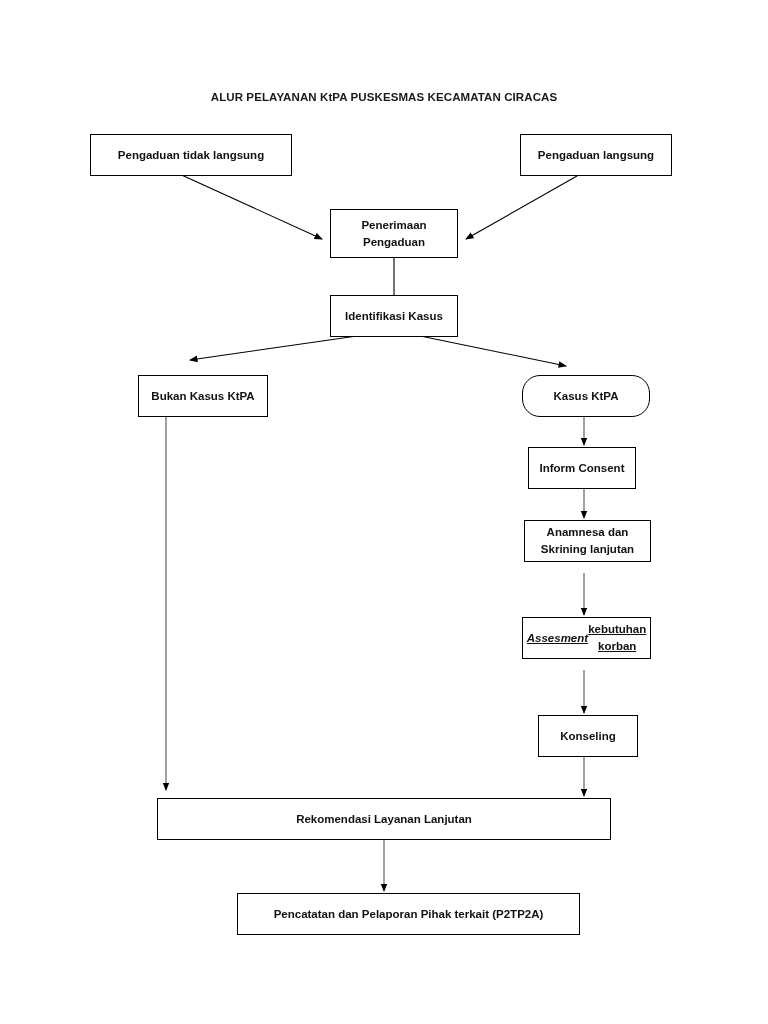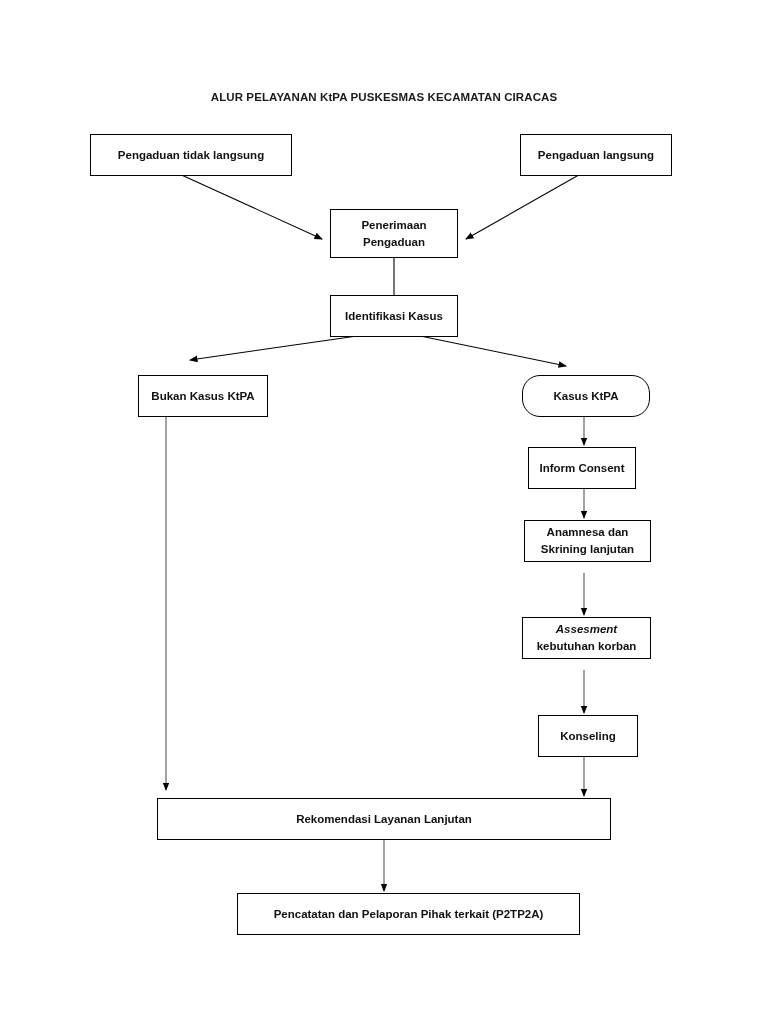--- a/index.html
+++ b/index.html
@@ -121,21 +121,21 @@
 
   <div class="node" style="left:528px; top:447px; width:108px; height:37px;">
     <span>Inform Consent</span>
   </div>
 
   <div class="node" style="left:524px; top:520px; width:127px; height:40px; flex-direction:column;">
     <span>Anamnesa dan</span>
     <span class="line2">Skrining lanjutan</span>
   </div>
 
-  <div class="node" style="left:522px; top:617px; width:129px; height:41px; flex-direction:column;">
+  <div class="node" style="left:522px; top:617px; width:129px; height:41px; text-decoration:underline;">
     <span class="italic">Assesment</span>
     <span class="line2">kebutuhan korban</span>
   </div>
 
   <div class="node" style="left:538px; top:715px; width:100px; height:36px;">
     <span>Konseling</span>
   </div>
 
   <div class="node" style="left:157px; top:798px; width:454px; height:42px;">
     <span>Rekomendasi Layanan Lanjutan</span>

